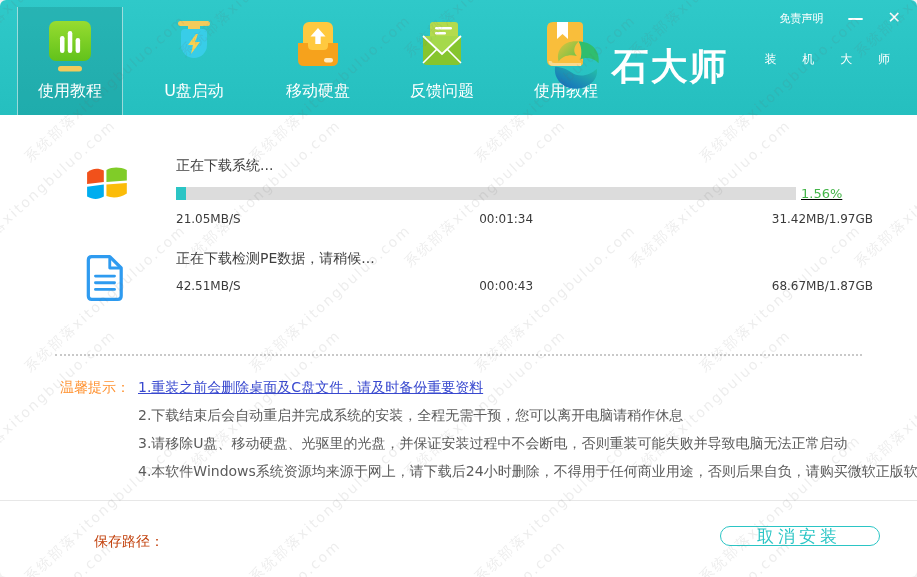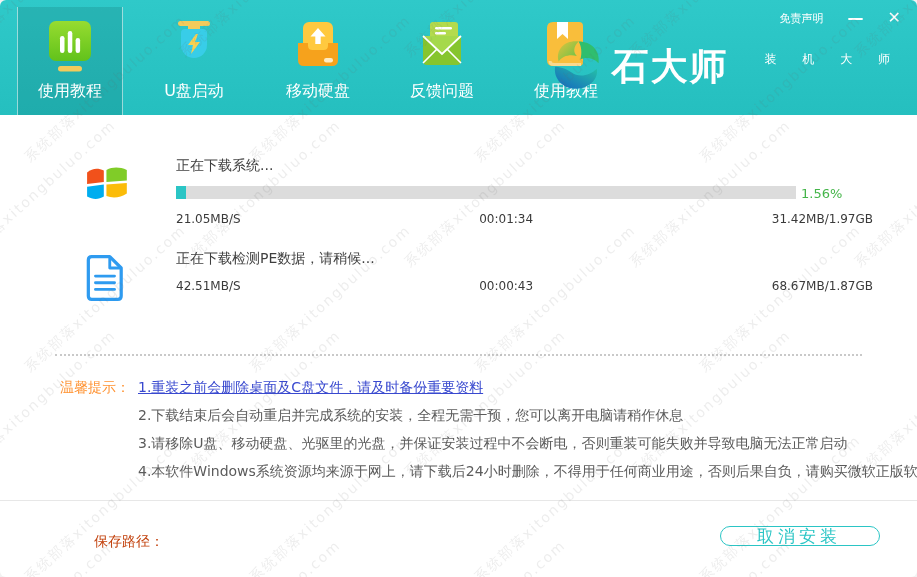--- a/index.html
+++ b/index.html
@@ -31,21 +31,21 @@
   .brand{position:absolute;right:16px;top:36px;display:flex;align-items:center;gap:8px;color:#fff;}
   .brand-text{display:flex;flex-direction:row;gap:36px;}
   .brand-name{font-size:37px;font-weight:bold;line-height:1.05;letter-spacing:2px;}
   .brand-tagline{font-size:12px;letter-spacing:11px;margin-top:3px;white-space:nowrap;}
   
   .dl-section{position:absolute;left:85px;display:flex;gap:28px;}
   .dl-section.first{top:157px;}
   .dl-section.second{top:250px;}
   .dl-iconbox{width:63px;flex:0 0 63px;padding-top:4px;}
   .dl-title{font-size:14px;color:#3f3f3f;margin-bottom:11px;}
-  .bar-row{display:flex;align-items:flex-start;}
+  .bar-row{display:flex;align-items:center;text-decoration:underline;}
   .bar{width:620px;height:13px;background:#DCDCDC;flex:0 0 620px;}
   .bar-fill{height:100%;background:#2BC5C5;}
   .pct{font-size:13px;margin-left:5px;color:#44B549;white-space:nowrap;}
   .stats{width:697px;display:flex;justify-content:space-between;font-size:12px;color:#3a3a3a;margin-top:11px;}
   
   .dotted-divider{position:absolute;top:354px;left:55px;width:807px;border-top:2px dotted #c9c9c9;}
   .tips{position:absolute;left:60px;top:373px;display:flex;font-size:14px;}
   .tips-label{color:#FF9231;flex:0 0 78px;line-height:28px;}
   .tips-list{color:#5b5b5b;}
   .tip-item{line-height:28px;white-space:nowrap;}

